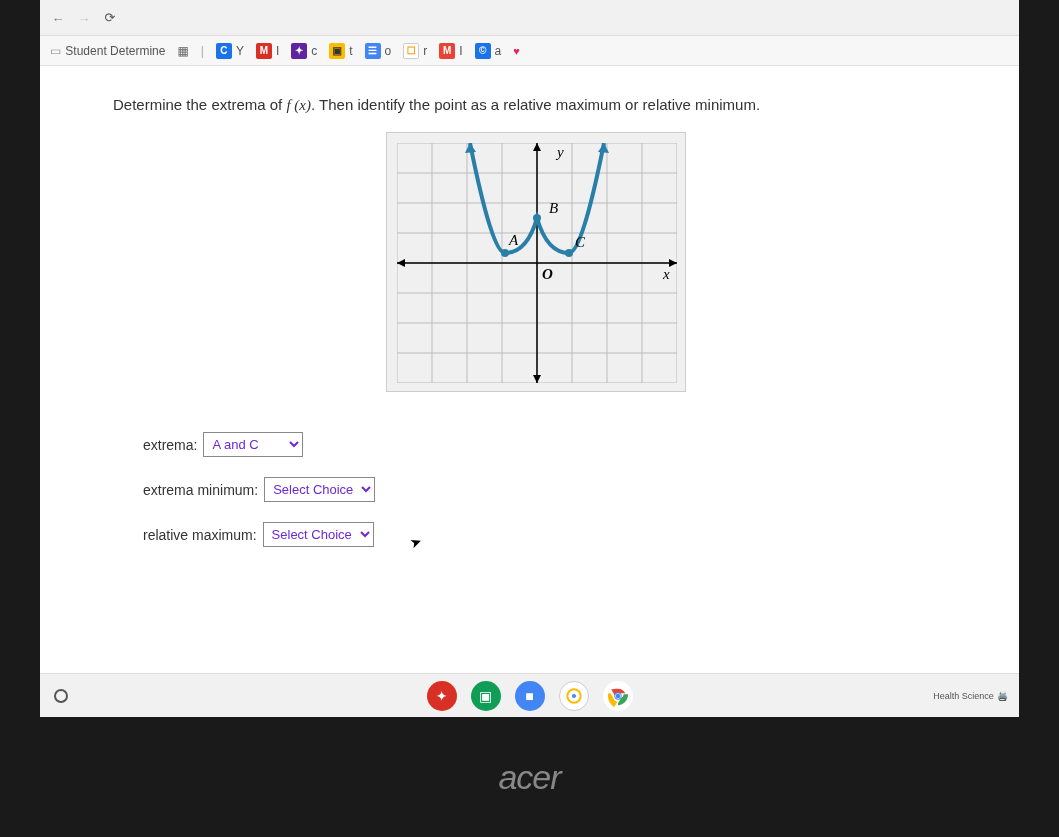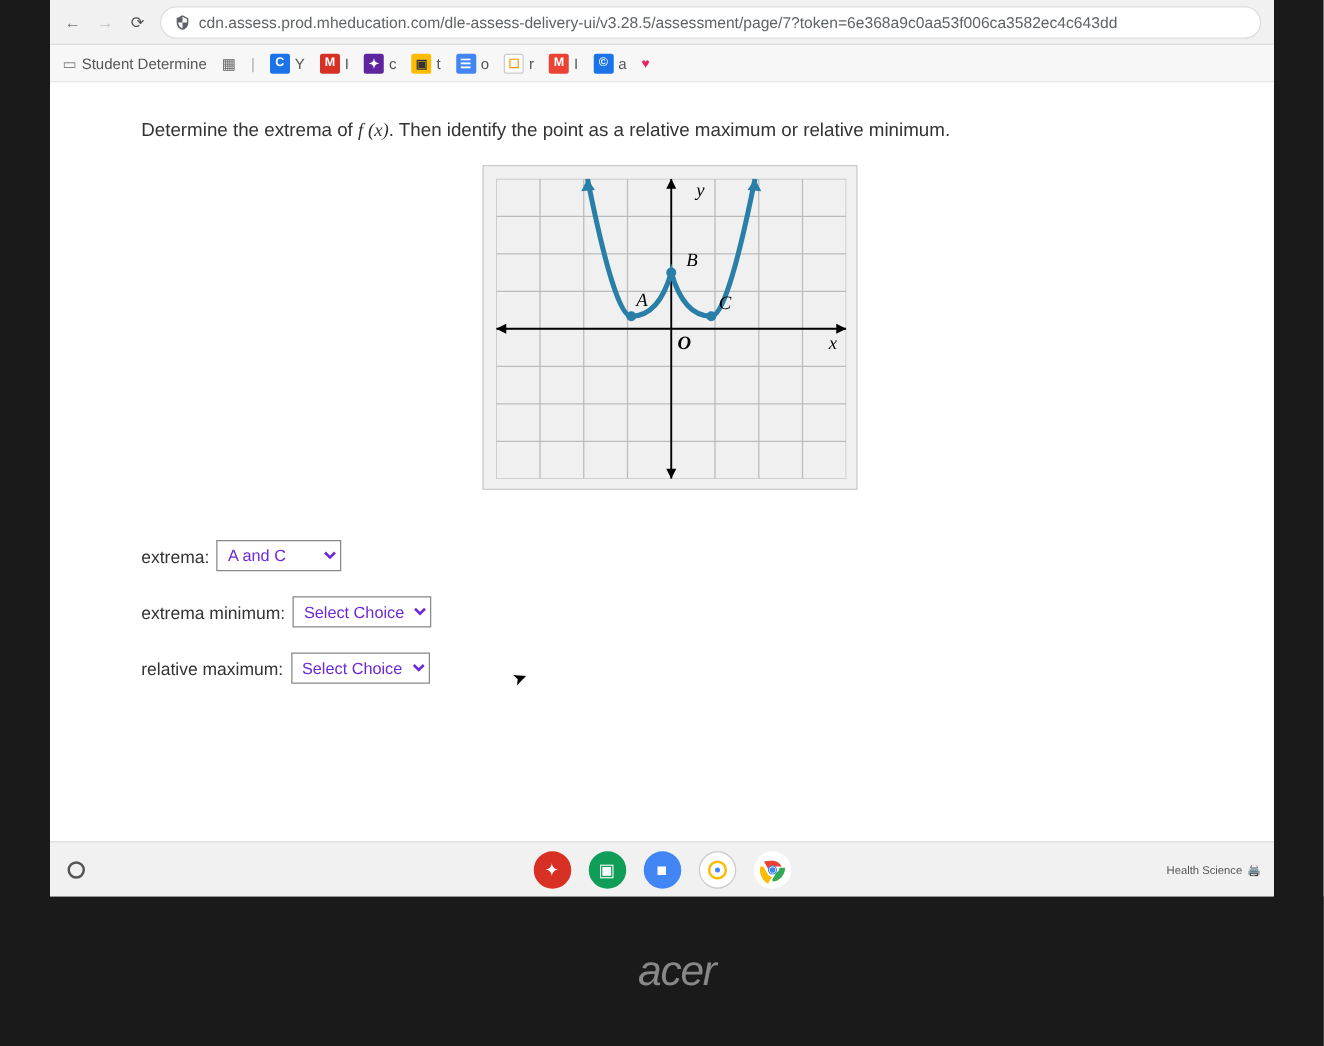--- a/index.html
+++ b/index.html
@@ -97,21 +97,21 @@
   }
   .graph-box {
     width: 300px; height: 260px;
     background: #f0f0f0;
     border: 1px solid #ccc;
     position: relative;
     padding: 10px;
   }
   .answers { font-size: 14px; color: #333; }
   .answer-row { margin-bottom: 20px; display: flex; align-items: center; }
-  .answer-row label { margin-right: 6px; }
+  .answer-row label { margin-right: 6px; margin-left: 30px; }
   .answer-row select {
     border: 1px solid #888;
     padding: 3px 4px;
     font-size: 13px;
     background: #fff;
     color: #6d28d9;
     min-width: 100px;
   }
   
   .taskbar {
@@ -138,49 +138,40 @@
   .acer-logo {
     position:absolute;
     bottom: 40px;
     left: 50%;
     transform: translateX(-50%);
     color: #888;
     font-size: 34px;
     font-style: italic;
     font-family: Arial, sans-serif;
     letter-spacing: -1px;
-    margin-left: 12px;
   }
   .cursor-arrow {
     position:absolute;
     left: 370px;
     top: 468px;
     font-size: 14px;
     color:#000;
     transform: rotate(-20deg);
   }
 </style>
 </head>
 <body>
 
 <div class="laptop-frame">
   <div class="screen">
 
     <div class="browser-bar">
       <span class="nav-arrow">←</span>
       <span class="nav-arrow" style="opacity:.4">→</span>
       <span class="reload">⟳</span>
-      <div class="url-pill">
-        <span class="url-icon">
-          <svg width="14" height="14" viewBox="0 0 24 24">
-              <path fill="#5f6368" d="M12 2L4 6v6c0 5 3.4 9.7 8 10 4.6-.3 8-5 8-10V6l-8-4zm0 2.2l6 3V12h-6V4.2zM6 12h6v7.8C8.8 19 6 15.4 6 12z"></path>
-            </svg>
-        </span>
-        <span>cdn.assess.prod.mheducation.com/dle-assess-delivery-ui/v3.28.5/assessment/page/7?token=6e368a9c0aa53f006ca3582ec4c643dd</span>
-      </div>
     </div>
 
     <div class="bookmarks-bar">
       <div class="bm-item">
         <span style="color:#888">▭</span>
         <span>Student Determine</span>
       </div>
       <span style="font-size:12px;color:#666">▦</span>
       <span class="sep">|</span>
       <span class="bm-item">

